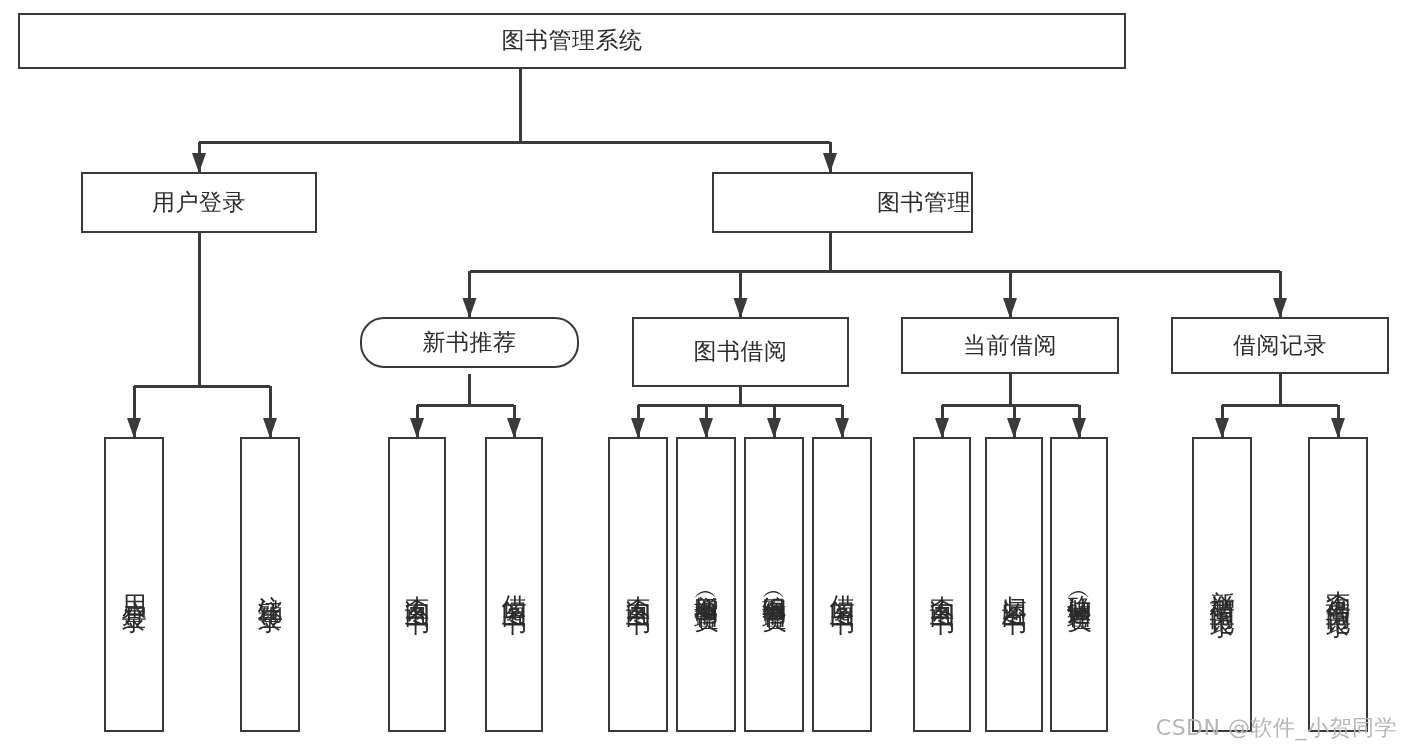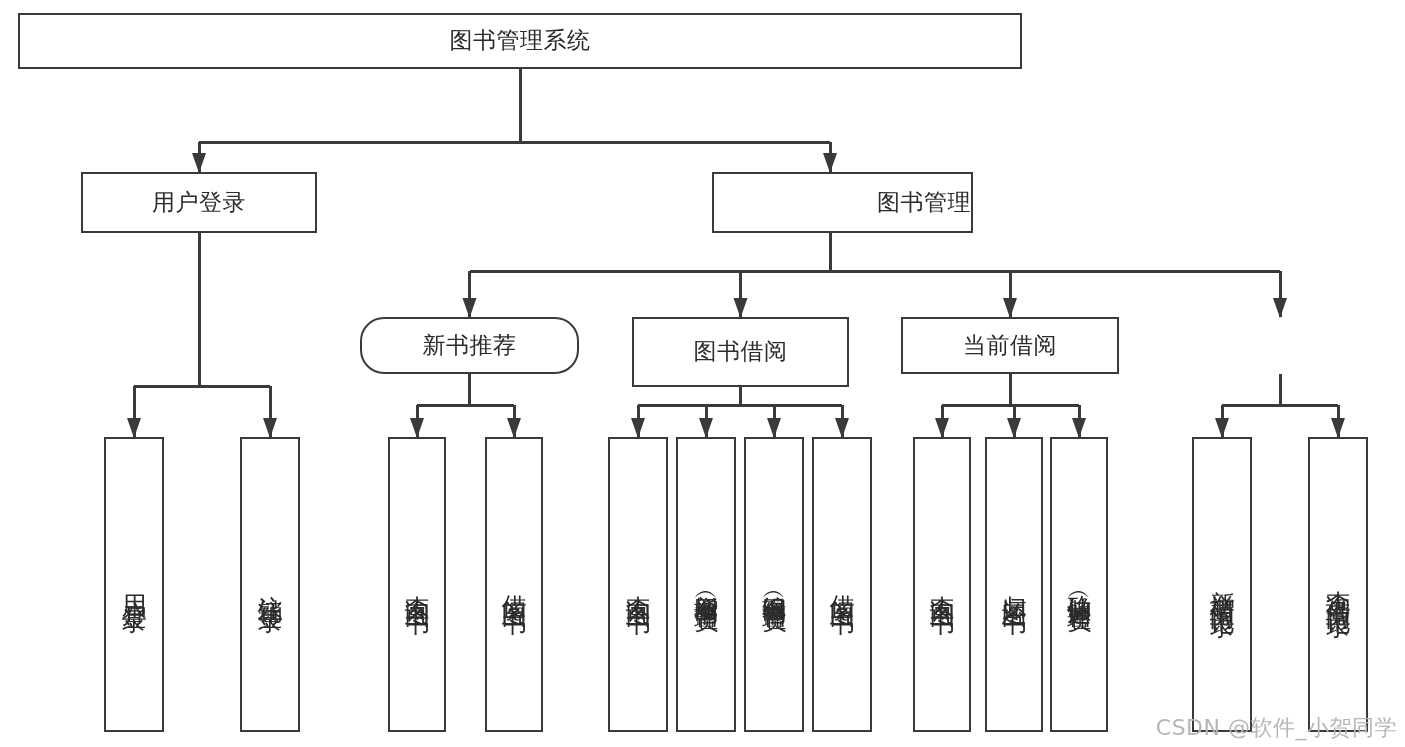--- a/index.html
+++ b/index.html
@@ -121,39 +121,42 @@
       <line x1="1079" y1="405" x2="1079" y2="437" stroke="#3a3a3a" stroke-width="3" shape-rendering="crispEdges"></line>
       <path d="M 1072 418 L 1086 418 L 1079 438 Z" fill="#3a3a3a"></path>
       <line x1="1280" y1="374" x2="1280" y2="405" stroke="#3a3a3a" stroke-width="3" shape-rendering="crispEdges"></line>
       <line x1="1222" y1="405" x2="1338" y2="405" stroke="#3a3a3a" stroke-width="3" shape-rendering="crispEdges"></line>
       <line x1="1222" y1="405" x2="1222" y2="437" stroke="#3a3a3a" stroke-width="3" shape-rendering="crispEdges"></line>
       <path d="M 1215 418 L 1229 418 L 1222 438 Z" fill="#3a3a3a"></path>
       <line x1="1338" y1="405" x2="1338" y2="437" stroke="#3a3a3a" stroke-width="3" shape-rendering="crispEdges"></line>
       <path d="M 1331 418 L 1345 418 L 1338 438 Z" fill="#3a3a3a"></path>
     </svg>
 
-  <div class="node horiz" style="left: 18px; top: 13px; width: 1004px; height: 56px;">
+  <div class="node horiz" style="left: 18px; top: 13px; width: 1108px; height: 56px;">
     <span class="node-label">图书管理系统</span>
   </div>
 
   <div class="node horiz" style="left: 81px; top: 172px; width: 236px; height: 61px;">
     <span class="node-label">用户登录</span>
   </div>
   <div class="node horiz" style="left: 712px; top: 172px; width: 261px; height: 61px; justify-content: flex-end;">
     <span class="node-label">图书管理</span>
   </div>
 
-  <div class="node horiz" style="left: 360px; top: 317px; width: 219px; height: 57px; border-radius: 24px;">
+  <div class="node horiz" style="left: 360px; top: 317px; width: 219px; height: 51px; border-radius: 24px;">
     <span class="node-label">新书推荐</span>
   </div>
   <div class="node horiz" style="left: 632px; top: 317px; width: 217px; height: 70px;">
     <span class="node-label">图书借阅</span>
   </div>
   <div class="node horiz" style="left: 901px; top: 317px; width: 218px; height: 57px;">
     <span class="node-label">当前借阅</span>
+  </div>
+  <div class="node horiz" style="left: 1171px; top: 317px; width: 218px; height: 57px;">
+    <span class="node-label">借阅记录</span>
   </div>
 
   <div class="node vert" style="left: 104px; top: 437px; width: 60px; height: 295px;">
     <span class="node-label">用户登录</span>
   </div>
   <div class="node vert" style="left: 240px; top: 437px; width: 60px; height: 295px;">
     <span class="node-label">注销登录</span>
   </div>
   <div class="node vert" style="left: 388px; top: 437px; width: 58px; height: 295px;">
     <span class="node-label">查询图书</span>

